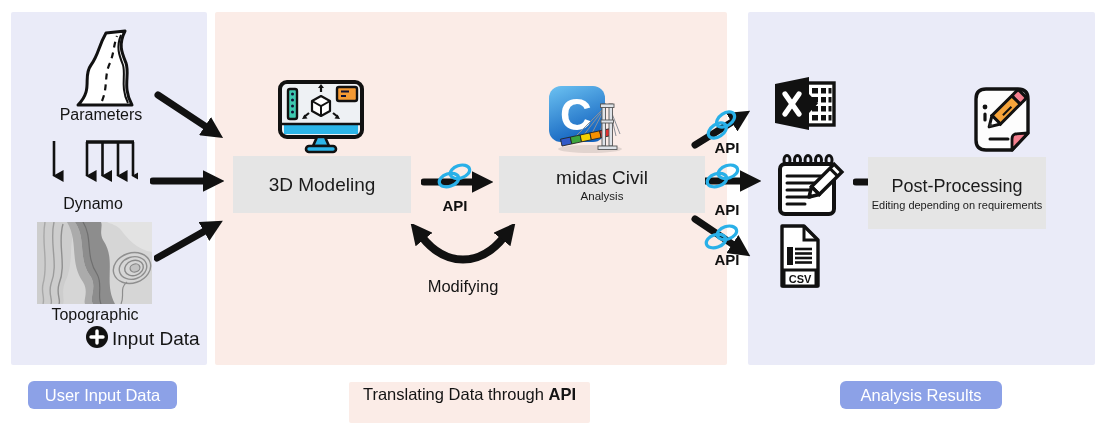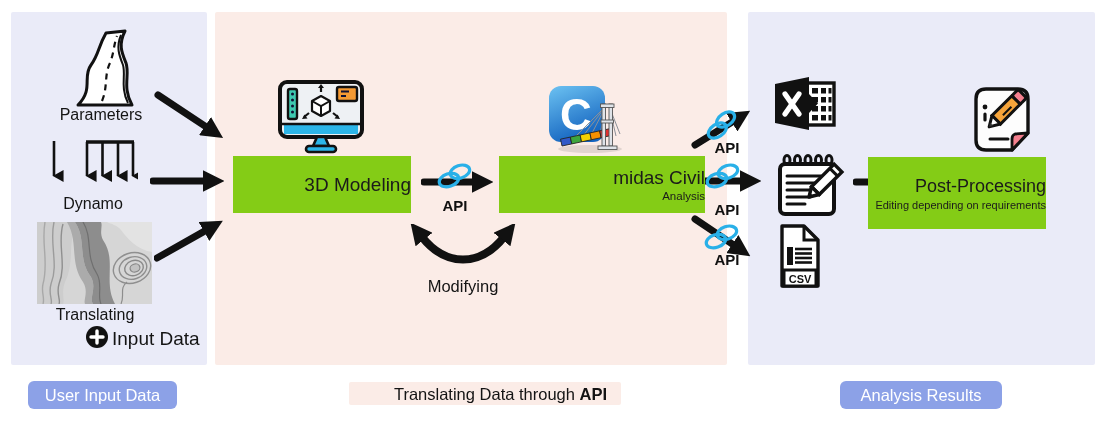--- a/index.html
+++ b/index.html
@@ -8,33 +8,33 @@
     background:#ffffff;
     font-family:"Liberation Sans","DejaVu Sans",sans-serif;
     color:#141414;
   }
   .abs{position:absolute;}
   .panel{position:absolute;top:12px;height:353px;border-radius:2px;}
   .panel.lav{background:#eaebf8;}
   .panel.pink{background:#fbece7;}
   .cap{position:absolute;font-size:16px;color:#141414;text-align:center;}
   .graybox{
-    position:absolute;background:#84cc16;text-align:center;
-    display:flex;flex-direction:column;justify-content:center;align-items:flex-end;
+    position:absolute;background:#e5e5e5;text-align:center;
+    display:flex;flex-direction:column;justify-content:center;align-items:center;
   }
   .graybox .t{font-size:19px;line-height:23px;color:#1b1b1b;}
   .graybox .s{font-size:11.5px;line-height:14px;color:#1b1b1b;}
   .api{position:absolute;width:50px;text-align:center;font-weight:bold;font-size:15px;color:#101010;}
   .badge{
     position:absolute;height:28px;line-height:28px;border-radius:6px;
     background:#8ca1e7;color:#ffffff;font-size:16.5px;text-align:center;
   }
   .pinklbl{
-    position:absolute;height:23px;line-height:25px;background:#fbece7;
-    color:#141414;font-size:16.5px;text-align:center;border-radius:2px;padding-left:31px;
+    position:absolute;height:41px;line-height:25px;background:#fbece7;
+    color:#141414;font-size:16.5px;text-align:center;border-radius:2px;
   }
   svg{display:block;}
 </style>
 </head>
 <body>
 
 <div class="panel lav" style="left:11px;width:196px;"></div>
 <div class="panel pink" style="left:215px;width:512px;"></div>
 <div class="panel lav" style="left:748px;width:347px;"></div>
 
@@ -75,21 +75,21 @@
     <path d="M38,0 C50,18 40,36 54,55 C60,66 52,75 56,82 H78 C66,60 80,38 66,18 C62,10 66,4 64,0 Z" fill="#8d8d8d"></path>
     <path d="M46,0 C56,16 48,34 60,52 C66,62 60,74 64,82" fill="none" stroke="#6f6f6f" stroke-width="1.2"></path>
     <path d="M70,0 H115 V30 C100,28 90,16 84,8 C80,3 74,2 70,0 Z" fill="#e3e3e3"></path>
     <path d="M84,82 C88,74 82,66 90,60" fill="none" stroke="#8d8d8d" stroke-width="1.2"></path>
     <ellipse cx="95" cy="46" rx="19" ry="15" fill="none" stroke="#8f8f8f" stroke-width="1.4" transform="rotate(-18 95 46)"></ellipse>
     <ellipse cx="96" cy="46" rx="14" ry="11" fill="none" stroke="#8f8f8f" stroke-width="1.4" transform="rotate(-18 96 46)"></ellipse>
     <ellipse cx="97" cy="46" rx="9.5" ry="7.5" fill="none" stroke="#8a8a8a" stroke-width="1.4" transform="rotate(-18 97 46)"></ellipse>
     <ellipse cx="98" cy="46" rx="5" ry="4" fill="#c2c2c2" stroke="#858585" stroke-width="1.2" transform="rotate(-18 98 46)"></ellipse>
   </svg>
 </div>
-<div class="cap" style="left:35px;top:306px;width:120px;">Translating</div>
+<div class="cap" style="left:35px;top:306px;width:120px;">Topographic</div>
 
 <div class="abs" style="left:85px;top:325px;">
   <svg width="24" height="24" viewBox="0 0 24 24">
     <circle cx="12" cy="12" r="11" fill="#111"></circle>
     <line x1="12" y1="6" x2="12" y2="18" stroke="#fff" stroke-width="3.4" stroke-linecap="round"></line>
     <line x1="6" y1="12" x2="18" y2="12" stroke="#fff" stroke-width="3.4" stroke-linecap="round"></line>
   </svg>
 </div>
 <div class="cap" style="left:112px;top:328px;width:100px;text-align:left;font-size:19px;">Input Data</div>
 

